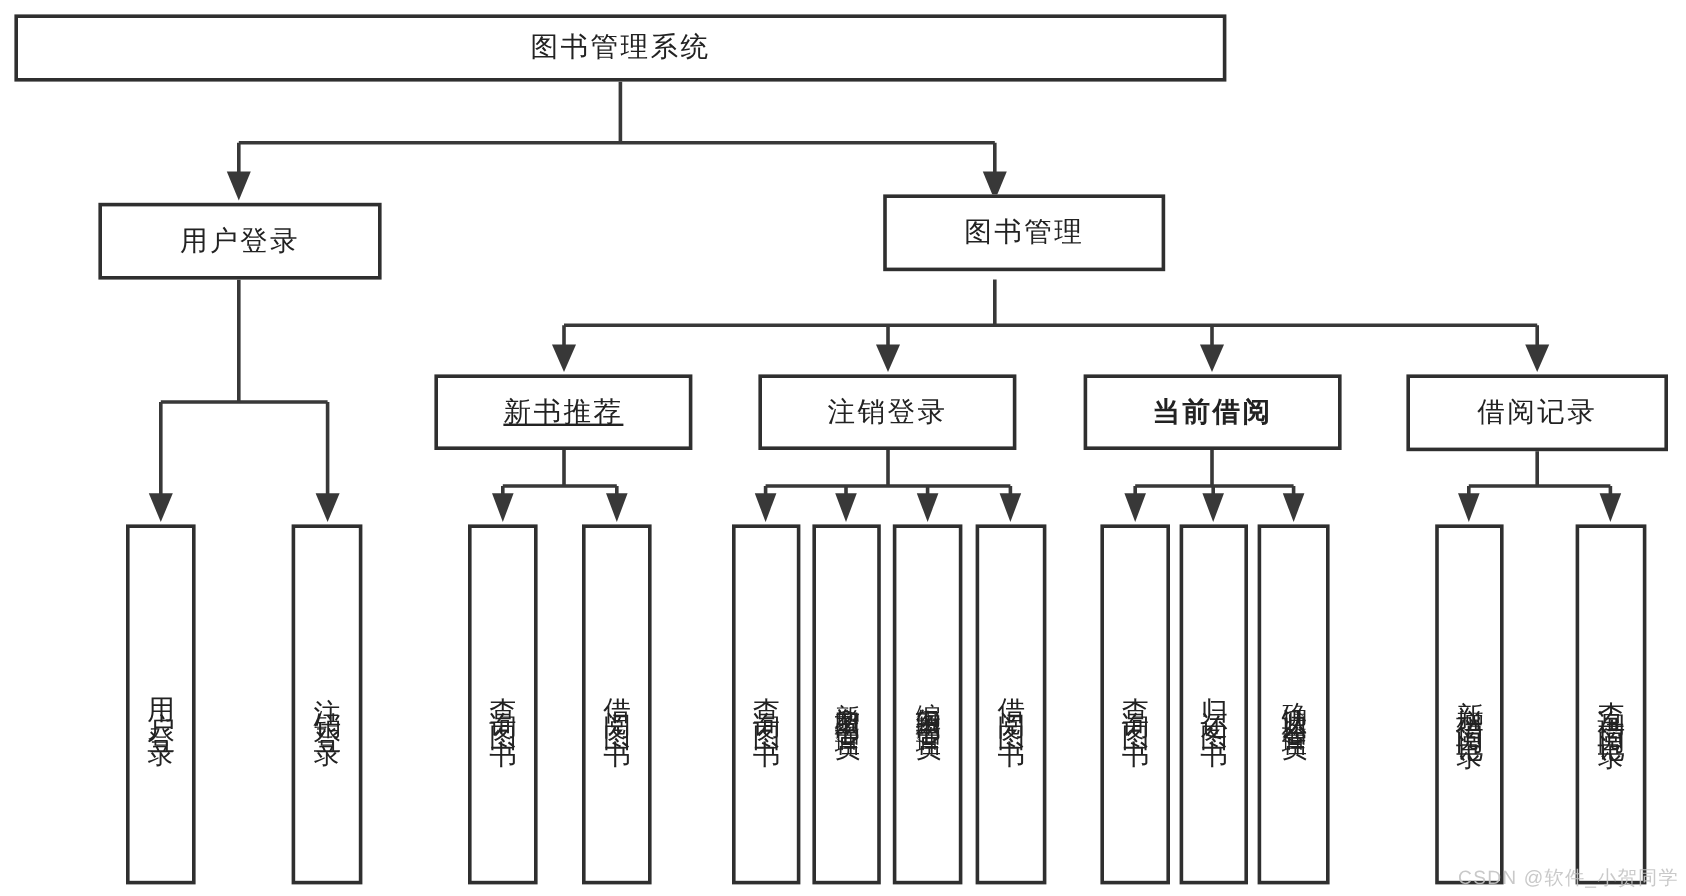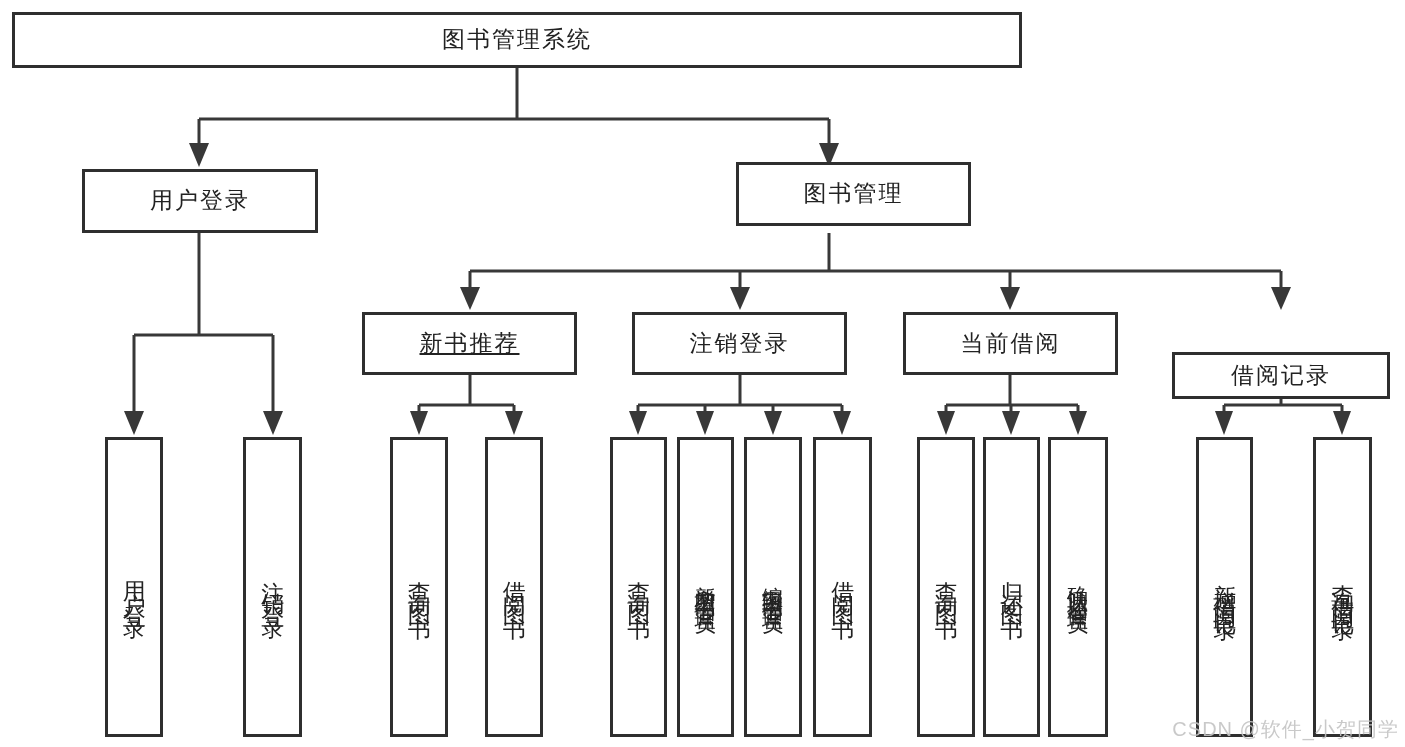--- a/index.html
+++ b/index.html
@@ -25,21 +25,21 @@
     border-width:3px;
   }
   .ls4{letter-spacing:12px;}
   .ls6{letter-spacing:7px;}
   .ls9{letter-spacing:4px; font-size:21px;}
   #connectors{position:absolute; left:0; top:0; z-index:1;}
   #connectors .ln{stroke:var(--line); stroke-width:3; fill:none;}
   #connectors .ah{fill:var(--line); stroke:none;}
   .watermark{
     position:absolute; right:6px; bottom:4px;
-    font-size:20px; letter-spacing:1px;
+    font-size:16px; letter-spacing:1px;
     color:var(--watermark); z-index:5; opacity:0.9;
     font-family:"Liberation Sans", sans-serif;
   }
 </style>
 </head>
 <body>
 
 <div class="stage">
 
   <svg id="connectors" width="1405" height="747" viewBox="0 0 1405 747">
@@ -73,22 +73,22 @@
     </g>
   </svg>
 
   <div class="node" style="left:12px; top:12px; width:1010px; height:56px;">图书管理系统</div>
 
   <div class="node" style="left:82px; top:169px; width:236px; height:64px;">用户登录</div>
   <div class="node" style="left:712px; top:162px; width:235px; height:64px;margin-left:24px;">图书管理</div>
 
   <div class="node" style="left:362px; top:312px; width:215px; height:63px;text-decoration:underline;">新书推荐</div>
   <div class="node" style="left:632px; top:312px; width:215px; height:63px;">注销登录</div>
-  <div class="node" style="left:903px; top:312px; width:215px; height:63px;">当前借阅</div>
-  <div class="node" style="left:1172px; top:312px; width:218px; height:47px;margin-top:40px;">借阅记录</div>
+  <div class="node" style="left:903px; top:312px; width:215px; height:63px;font-weight:bold;">当前借阅</div>
+  <div class="node" style="left:1172px; top:312px; width:218px; height:64px;">借阅记录</div>
 
   <div class="node vbox ls4" style="left:105px; top:437px; width:58px; height:300px;">用户登录</div>
   <div class="node vbox ls4" style="left:243px; top:437px; width:59px; height:300px;">注销登录</div>
 
   <div class="node vbox ls4" style="left:390px; top:437px; width:58px; height:300px;">查询图书</div>
   <div class="node vbox ls4" style="left:485px; top:437px; width:58px; height:300px;">借阅图书</div>
 
   <div class="node vbox ls4" style="left:610px; top:437px; width:57px; height:300px;">查询图书</div>
   <div class="node vbox ls9" style="left:677px; top:437px; width:57px; height:300px;">新增图书（管理员）</div>
   <div class="node vbox ls9" style="left:744px; top:437px; width:58px; height:300px;">编辑图书（管理员）</div>

